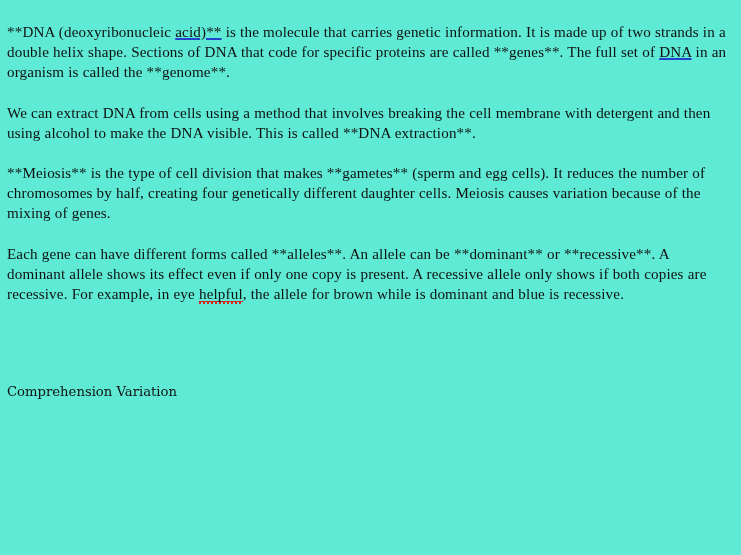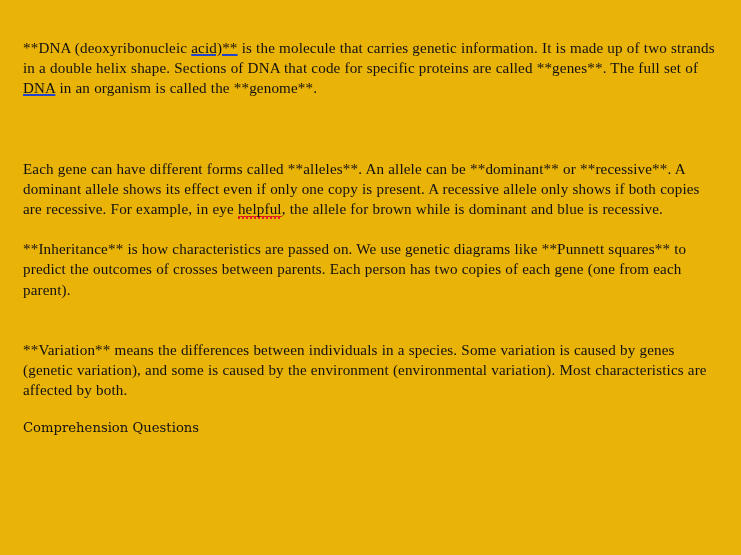--- a/index.html
+++ b/index.html
@@ -12,23 +12,23 @@
     width: 741px;
     height: 555px;
     overflow: hidden;
     font-family: "Liberation Serif", "DejaVu Serif", serif;
     color: #000000;
   }
   #doc {
     position: relative;
     width: 741px;
     height: 555px;
-    padding: 16px;
+    padding: 0;
     box-sizing: border-box;
-    background: #eab308;
+    background: #5eead4;
   }
   .body-text {
     margin: 0;
     padding: 0 10px 0 7px;
     font-family: "Liberation Serif", "DejaVu Serif", serif;
     font-size: 15.1px;
     line-height: 20.2px;
     color: #111111;
     text-align: left;
     letter-spacing: 0.01em;
@@ -72,38 +72,38 @@
 <body>
 
 <div id="doc">
 
   <div class="first-gap"></div>
 
   <p class="body-text"><span>**DNA (deoxyribonucleic </span><a class="link" href="#">acid)**</a><span> is the molecule that carries genetic information. It is made up of two strands in a double helix shape. Sections of DNA that code for specific proteins are called **genes**. The full set of </span><a class="link" href="#">DNA</a><span> in an organism is called the **genome**.</span></p>
 
   <div class="para-gap"></div>
 
+  <p class="body-text">We can extract DNA from cells using a method that involves breaking the cell membrane with detergent and then using alcohol to make the DNA visible. This is called **DNA extraction**.</p>
 
   <div class="para-gap"></div>
 
+  <p class="body-text">**Meiosis** is the type of cell division that makes **gametes** (sperm and egg cells). It reduces the number of chromosomes by half, creating four genetically different daughter cells. Meiosis causes variation because of the mixing of genes.</p>
 
   <div class="para-gap"></div>
 
   <p class="body-text"><span>Each gene can have different forms called **alleles**. An allele can be **dominant** or **recessive**. A dominant allele shows its effect even if only one copy is present. A recessive allele only shows if both copies are recessive. For example, in eye </span><span class="spell">helpful</span><span>, the allele for brown while is dominant and blue is recessive.</span></p>
 
   <div class="para-gap"></div>
 
-  <p class="body-text">**Inheritance** is how characteristics are passed on. We use genetic diagrams like **Punnett squares** to predict the outcomes of crosses between parents. Each person has two copies of each gene (one from each parent).</p>
 
   <div class="para-gap"></div>
 
 
   <div class="para-gap"></div>
 
-  <p class="body-text">**Variation** means the differences between individuals in a species. Some variation is caused by genes (genetic variation), and some is caused by the environment (environmental variation). Most characteristics are affected by both.</p>
 
   <div class="heading-gap"></div>
 
-  <p class="heading">Comprehension Questions</p>
+  <p class="heading">Comprehension Variation</p>
 
   <div class="heading-gap"></div>
 
 </div>
 
 </body></html>

